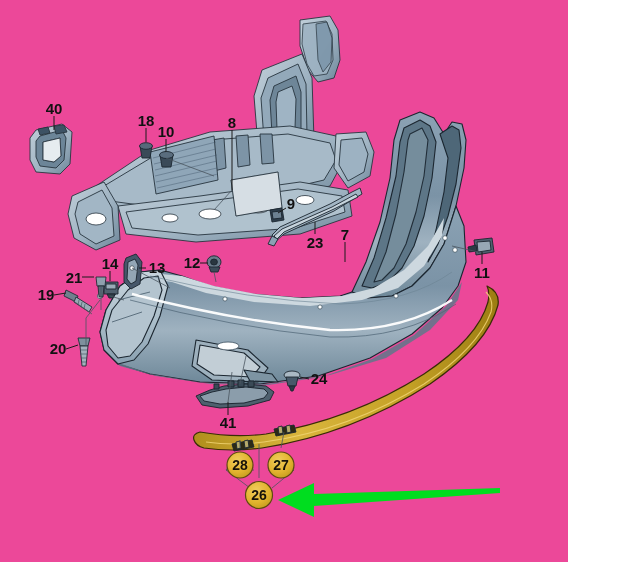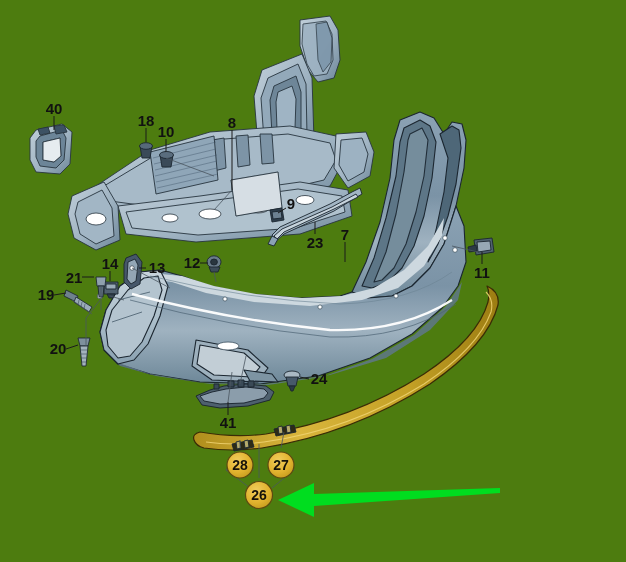--- a/index.html
+++ b/index.html
@@ -1,18 +1,18 @@
 <!DOCTYPE html>
 <html><head>
 <meta charset="utf-8">
 <title>Rear Bumper Parts Diagram</title>
 <style>
   html,body{margin:0;padding:0;background:#ffffff;}
   body{width:626px;height:562px;overflow:hidden;font-family:"Liberation Sans",sans-serif;}
-  #stage{position:relative;width:626px;height:562px;background:#4d7c0f;}
+  #stage{position:relative;width:568px;height:562px;background:#ec4899;}
   #stage svg{position:absolute;left:0;top:0;width:626px;height:562px;}
   .callout-num{font-family:"Liberation Sans",sans-serif;font-size:15px;font-weight:700;fill:#111111;}
   .hl-num{font-family:"Liberation Sans",sans-serif;font-size:14px;font-weight:700;fill:#161209;}
 </style>
 </head>
 <body>
 
 <div id="stage">
 <svg viewBox="0 0 626 562" xmlns="http://www.w3.org/2000/svg">
   <defs>

